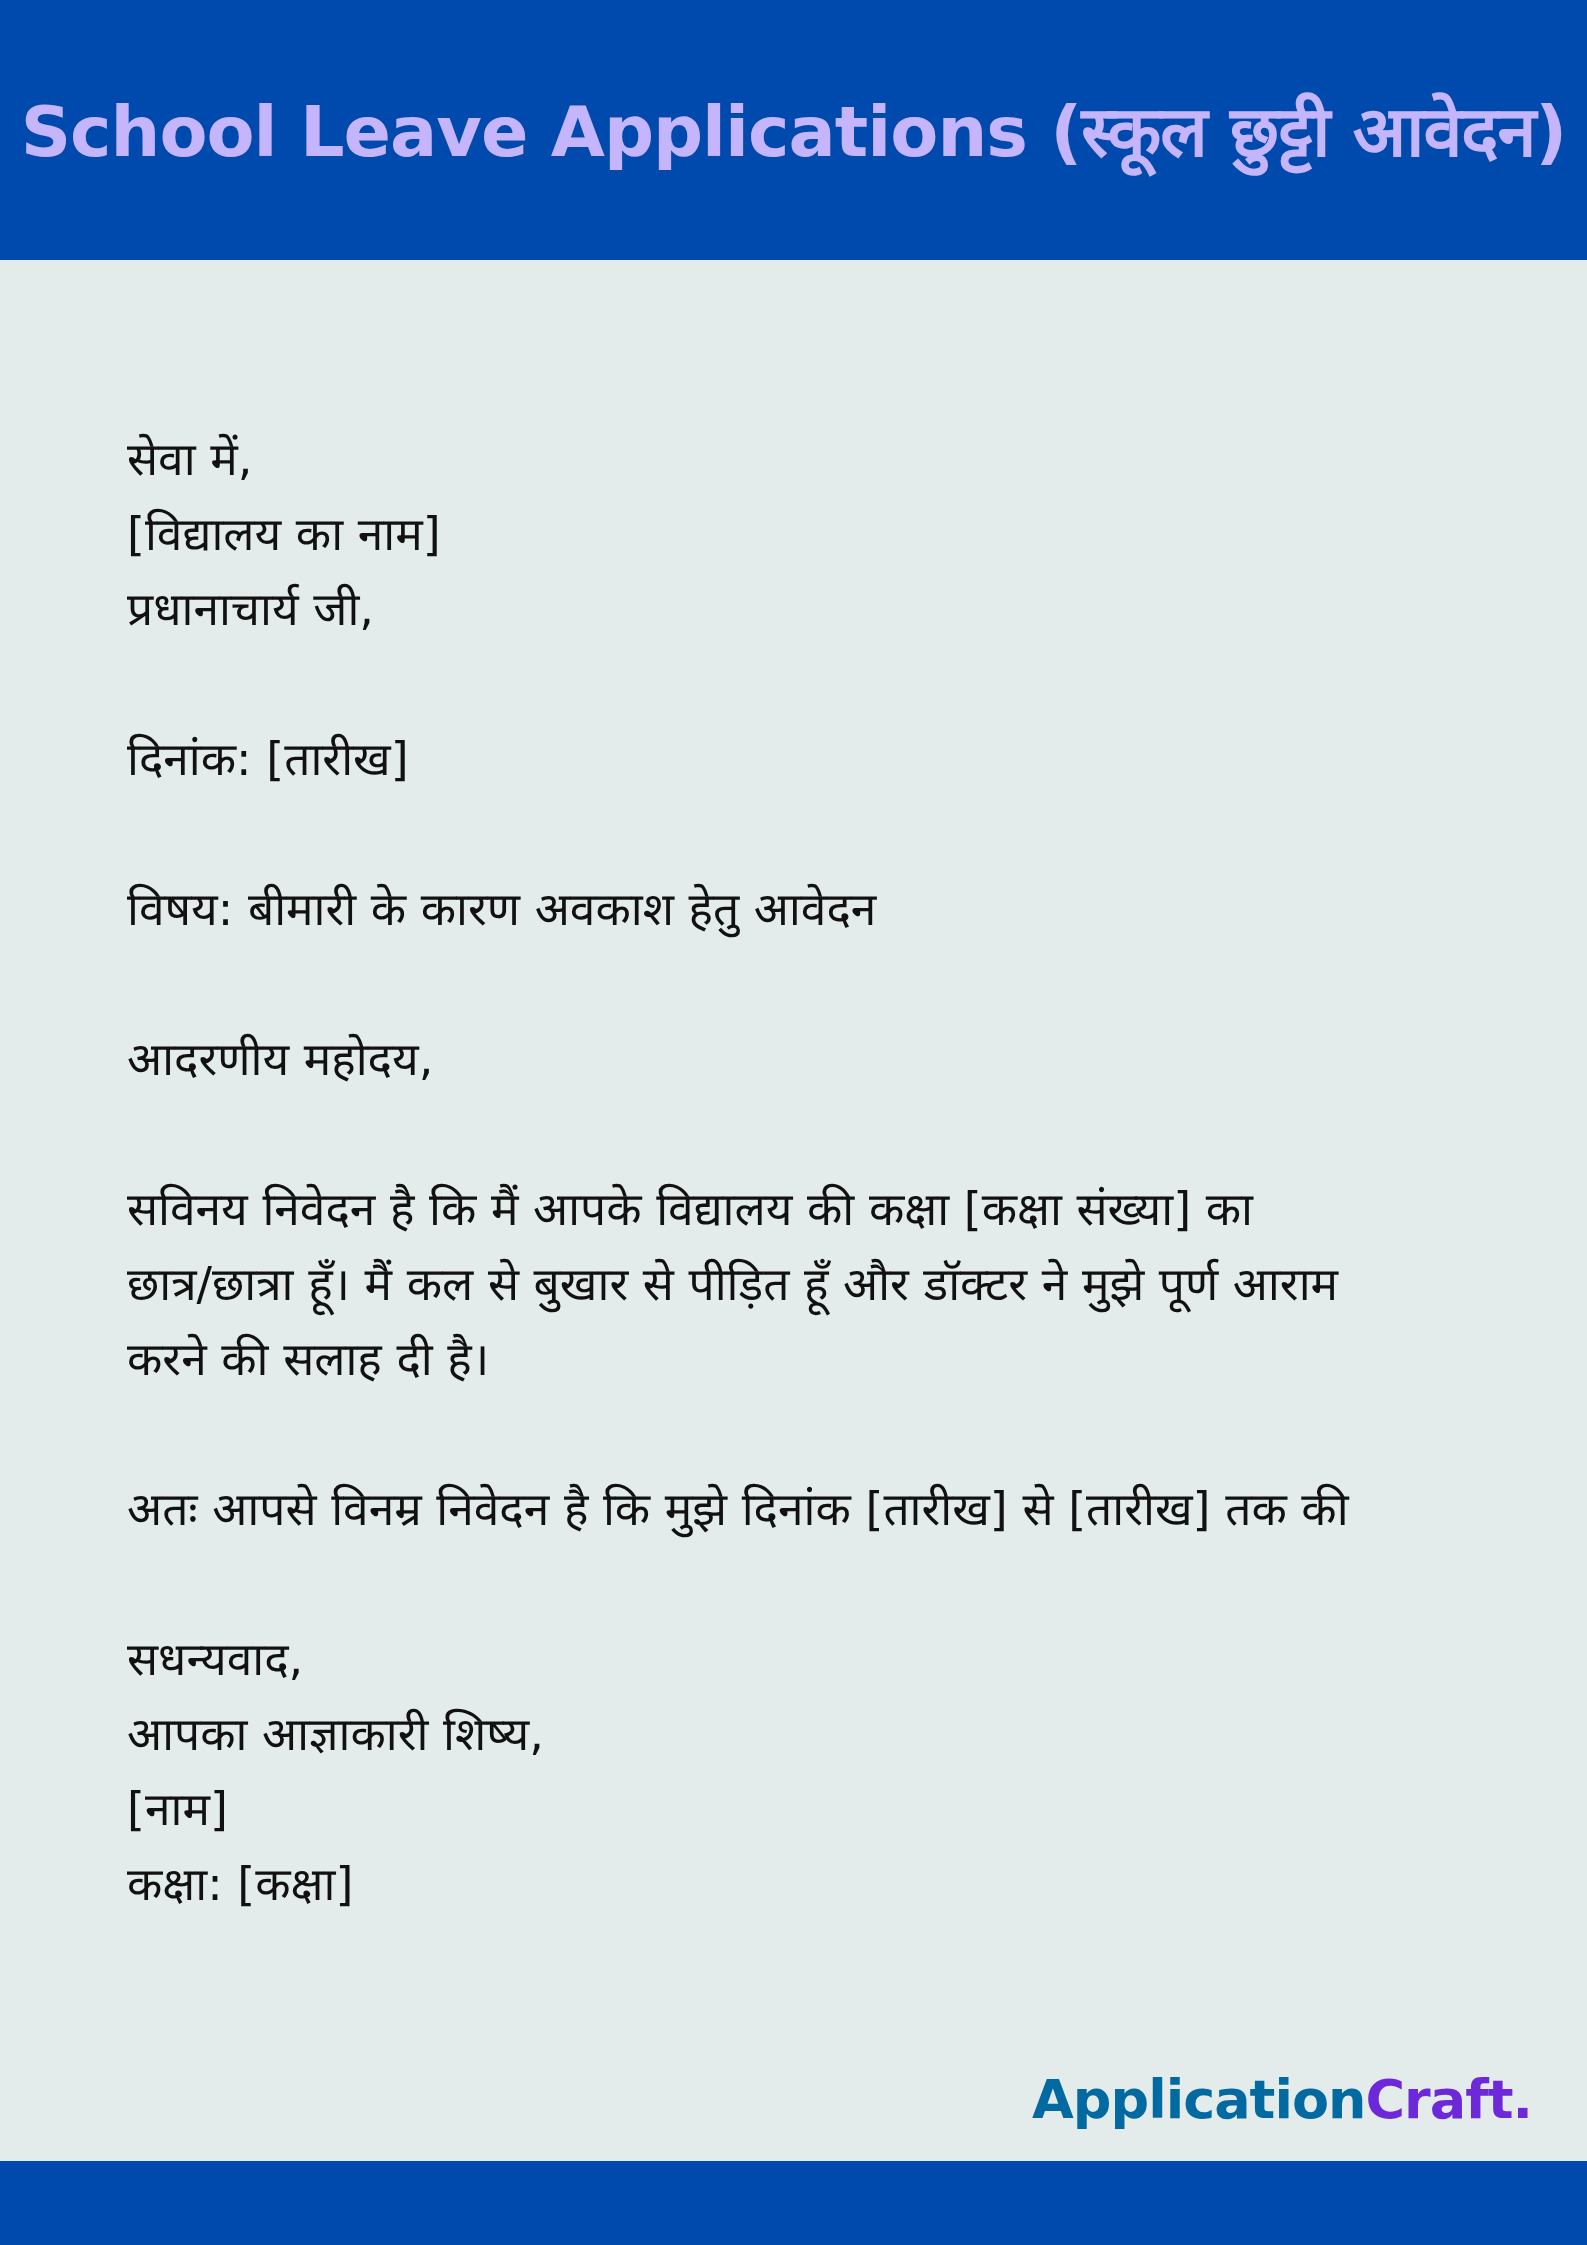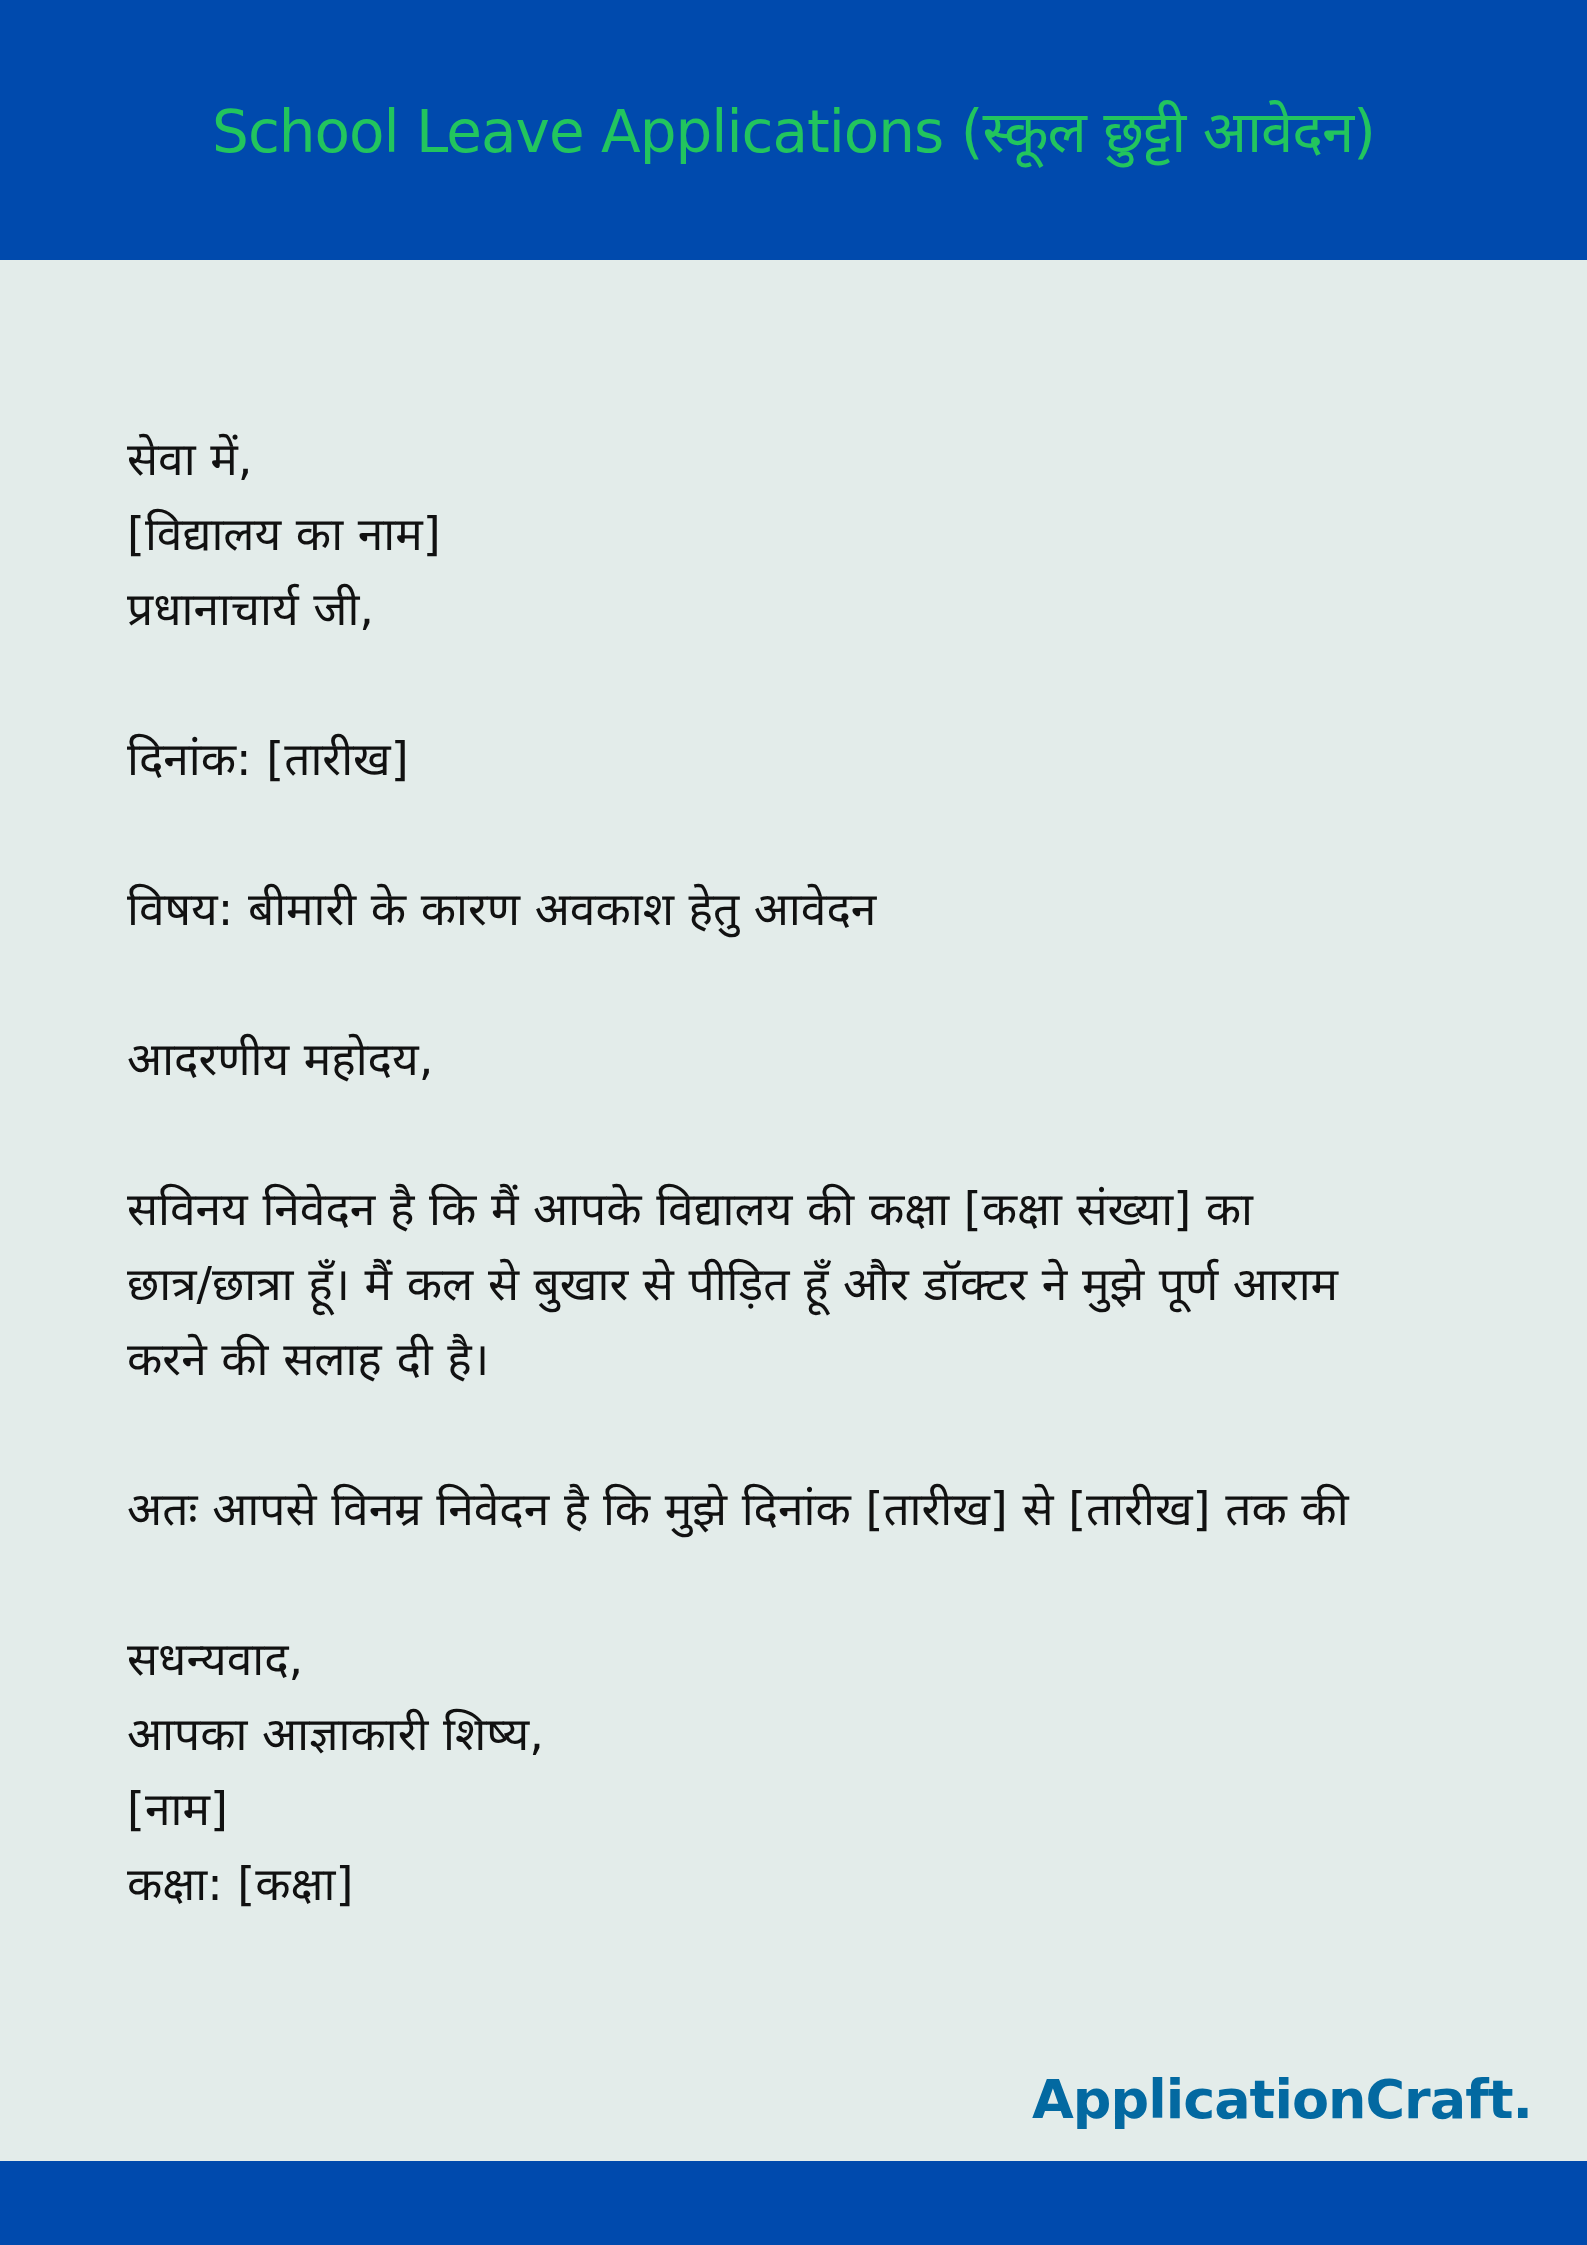--- a/index.html
+++ b/index.html
@@ -19,24 +19,24 @@
       position: absolute;
       left: 0; top: 0;
       width: 1587px;
       height: 260px;
       background: #004aad;
       display: flex;
       align-items: center;
       justify-content: center;
     }
     .header-title {
-      color: #22c55e;
+      color: #c4b5fd;
       font-family: "DejaVu Sans", "Liberation Sans", sans-serif;
-      font-weight: normal;
-      font-size: 58px;
+      font-weight: bold;
+      font-size: 70px;
       letter-spacing: -1px;
       white-space: nowrap;
       margin-top: -2px;
     }
     .letter {
       position: absolute;
       left: 95px;
       top: 422px;
       width: 1420px;
       font-size: 46px;
@@ -60,21 +60,21 @@
       position: absolute;
       right: 55px;
       top: 2068px;
       font-size: 54px;
       font-weight: bold;
       font-family: "DejaVu Sans", "Liberation Sans", sans-serif;
       letter-spacing: -1px;
       white-space: nowrap;
     }
     .logo-part1 { color: #0369a1; }
-    .logo-part2 { color: #0369a1; text-align: center; }
+    .logo-part2 { color: #6d28d9; text-align: center; }
     .footer {
       position: absolute;
       left: 0;
       top: 2161px;
       width: 1587px;
       height: 84px;
       background: #004aad;
     }
   </style>
 </head>

